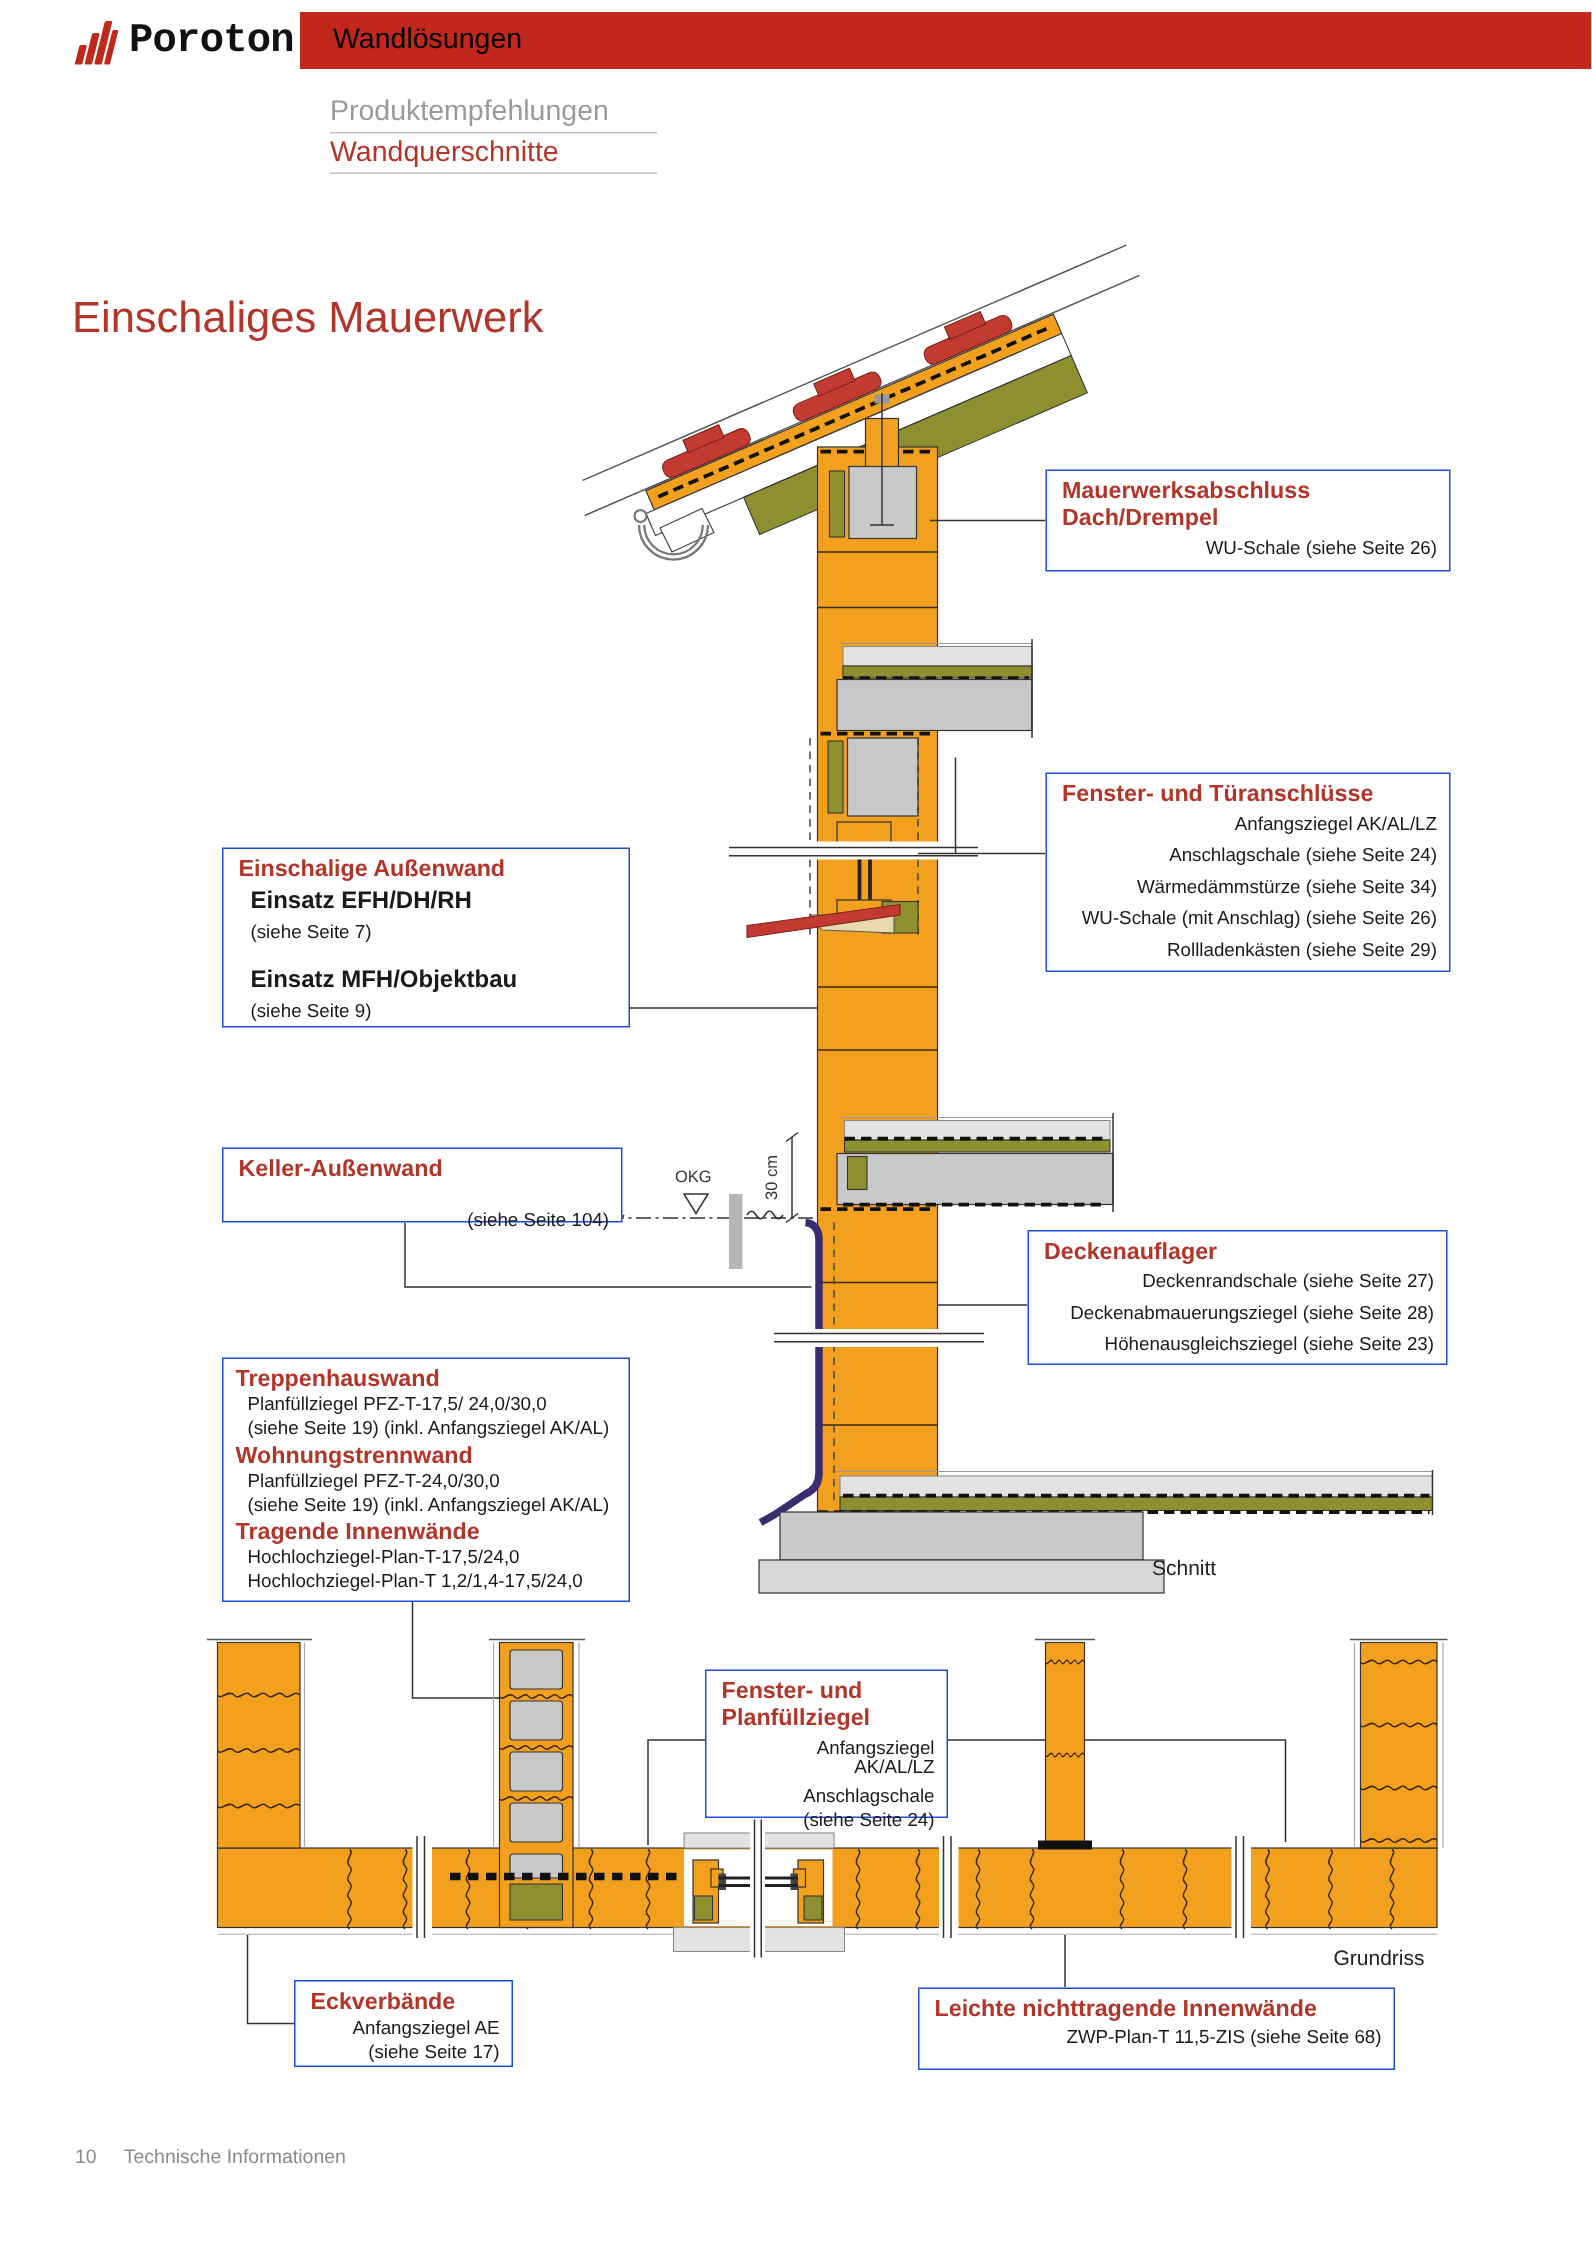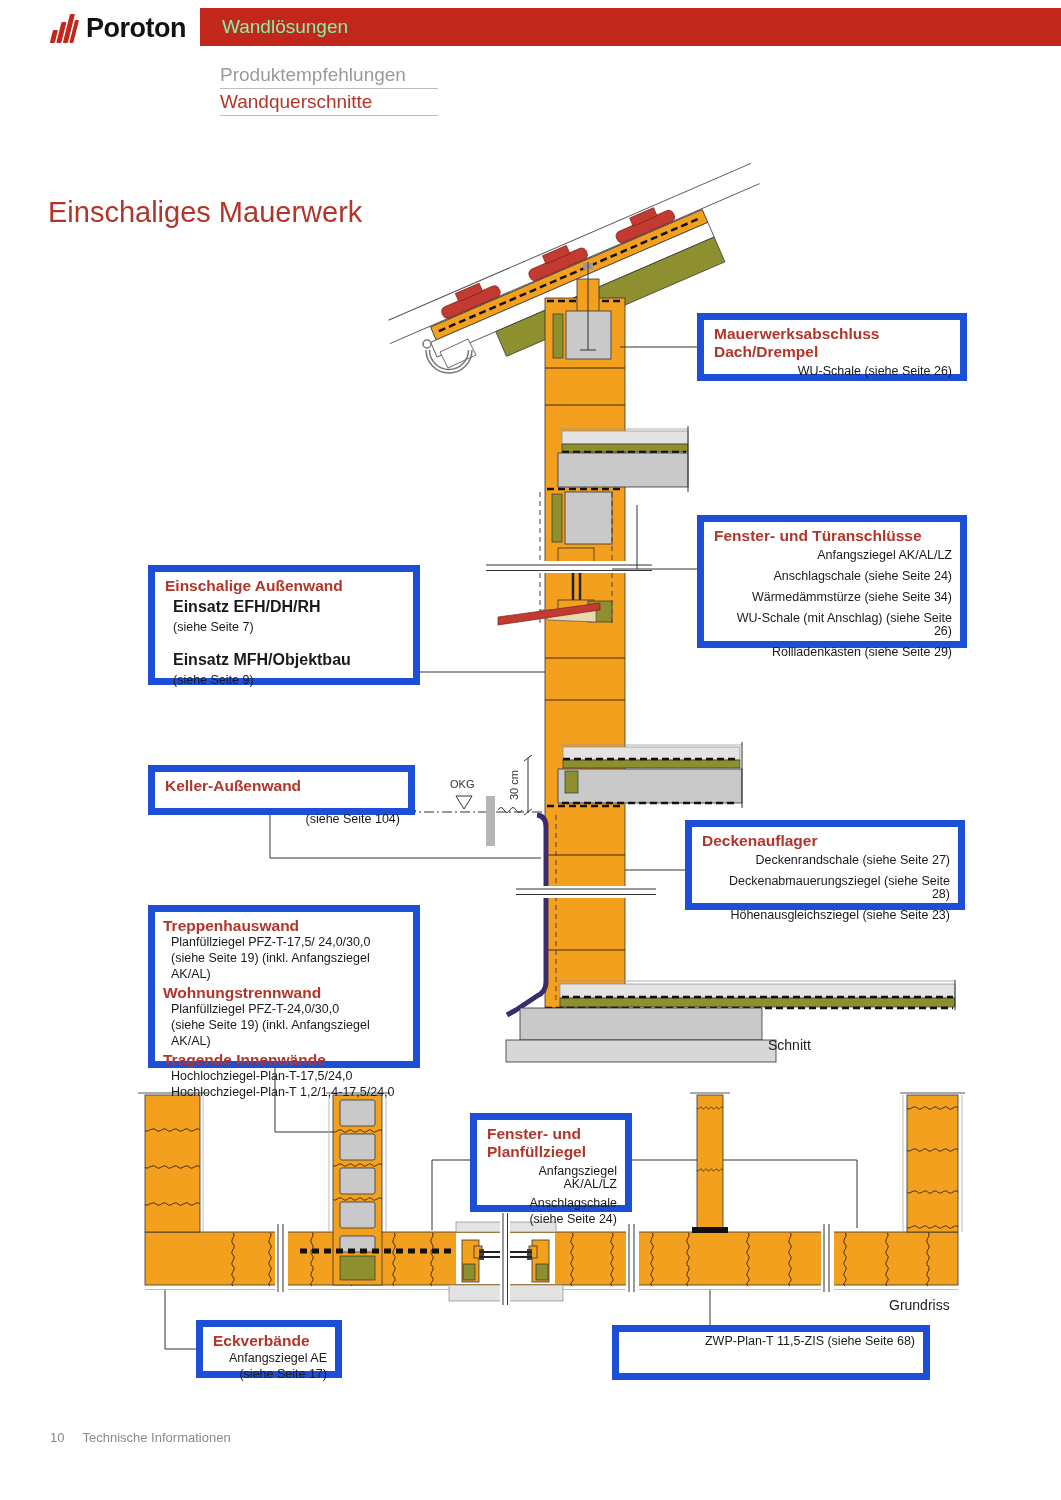--- a/index.html
+++ b/index.html
@@ -5,30 +5,30 @@
   :root{
     --header-red:#c1271b; --accent-red:#b2352a; --brick-orange:#f4a01f;
     --insulation-olive:#8e9030; --concrete-gray:#c9c9c9; --screed-gray:#e3e3e3;
     --membrane-purple:#3a2c6e; --tile-red:#c23a30; --line-dark:#333333; --text-gray:#8a8a8a;
   }
   html,body{margin:0;padding:0;}
   body{width:1061px;height:1500px;position:relative;background:#fff;overflow:hidden;
        font-family:"Liberation Sans","DejaVu Sans",sans-serif;color:#1a1a1a;}
   .abs{position:absolute;}
   
-  .logo{left:46px;top:10px;display:flex;align-items:center;gap:6px;}
+  .logo{left:46px;top:10px;display:flex;align-items:center;gap:6px;font-family:Liberation Mono, monospace;}
   .logo-text{font-size:27px;font-weight:bold;letter-spacing:-0.5px;color:#111;}
   .redbar{left:200px;top:8px;width:861px;height:38px;background:var(--header-red);
-          color:#86efac;font-size:19px;line-height:38px;padding-left:22px;box-sizing:border-box;}
+          color:#000000;font-size:19px;line-height:38px;padding-left:22px;box-sizing:border-box;}
   .nav{left:220px;width:218px;font-size:19px;line-height:26px;border-bottom:1px solid #bdbdbd;}
   .nav-inactive{top:62px;color:#9a9a9a;}
   .nav-active{top:89px;color:var(--accent-red);}
   .page-title{left:48px;top:196px;font-size:29px;color:var(--accent-red);}
   
-  .callout{position:absolute;background:#fff;border:7px solid #1d4ed8;box-sizing:border-box;z-index:5;}
+  .callout{position:absolute;background:#fff;border:1px solid #1d4ed8;box-sizing:border-box;z-index:5;}
   .co-title{color:var(--accent-red);font-weight:bold;font-size:15.5px;line-height:18px;padding:7px 10px 0 10px;}
   .co-title.tight{padding-top:5px;}
   .co-item{font-size:12.5px;line-height:13px;padding:0 8px 0 18px;margin-top:8px;color:#1a1a1a;text-align:right;}
   .co-item.first{margin-top:4px;}
   .co-sub-bold{font-size:16px;font-weight:bold;padding:0 8px 0 18px;margin-top:8px;}
   .co-sub{font-size:12.5px;padding:0 8px 0 18px;margin-top:4px;}
   .co-sec-title{color:var(--accent-red);font-weight:bold;font-size:15.5px;line-height:17px;padding:2px 8px 0 8px;}
   .co-sec-line{font-size:12.5px;line-height:16px;padding:0 4px 0 16px;}
   
   .footer{left:50px;top:1430px;font-size:13px;color:var(--text-gray);}
@@ -387,18 +387,19 @@
   <div class="co-item" style="margin-top:3px;">(siehe Seite 24)</div>
 </div>
 
 <div class="callout" style="left:196px;top:1320px;width:146px;height:58px;">
   <div class="co-title tight">Eckverbände</div>
   <div class="co-item first" style="padding-left:12px;margin-top:2px;">Anfangsziegel AE</div>
   <div class="co-item" style="padding-left:12px;margin-top:3px;">(siehe Seite 17)</div>
 </div>
 
 <div class="callout" style="left:612px;top:1325px;width:318px;height:55px;">
+  <div class="co-title tight">Leichte nichttragende Innenwände</div>
   <div class="co-item first" style="margin-top:3px;">ZWP-Plan-T 11,5-ZIS (siehe Seite 68)</div>
 </div>
 
 <div class="abs footer">
   <span class="pg">10</span><span>Technische Informationen</span>
 </div>
 
 </body></html>

